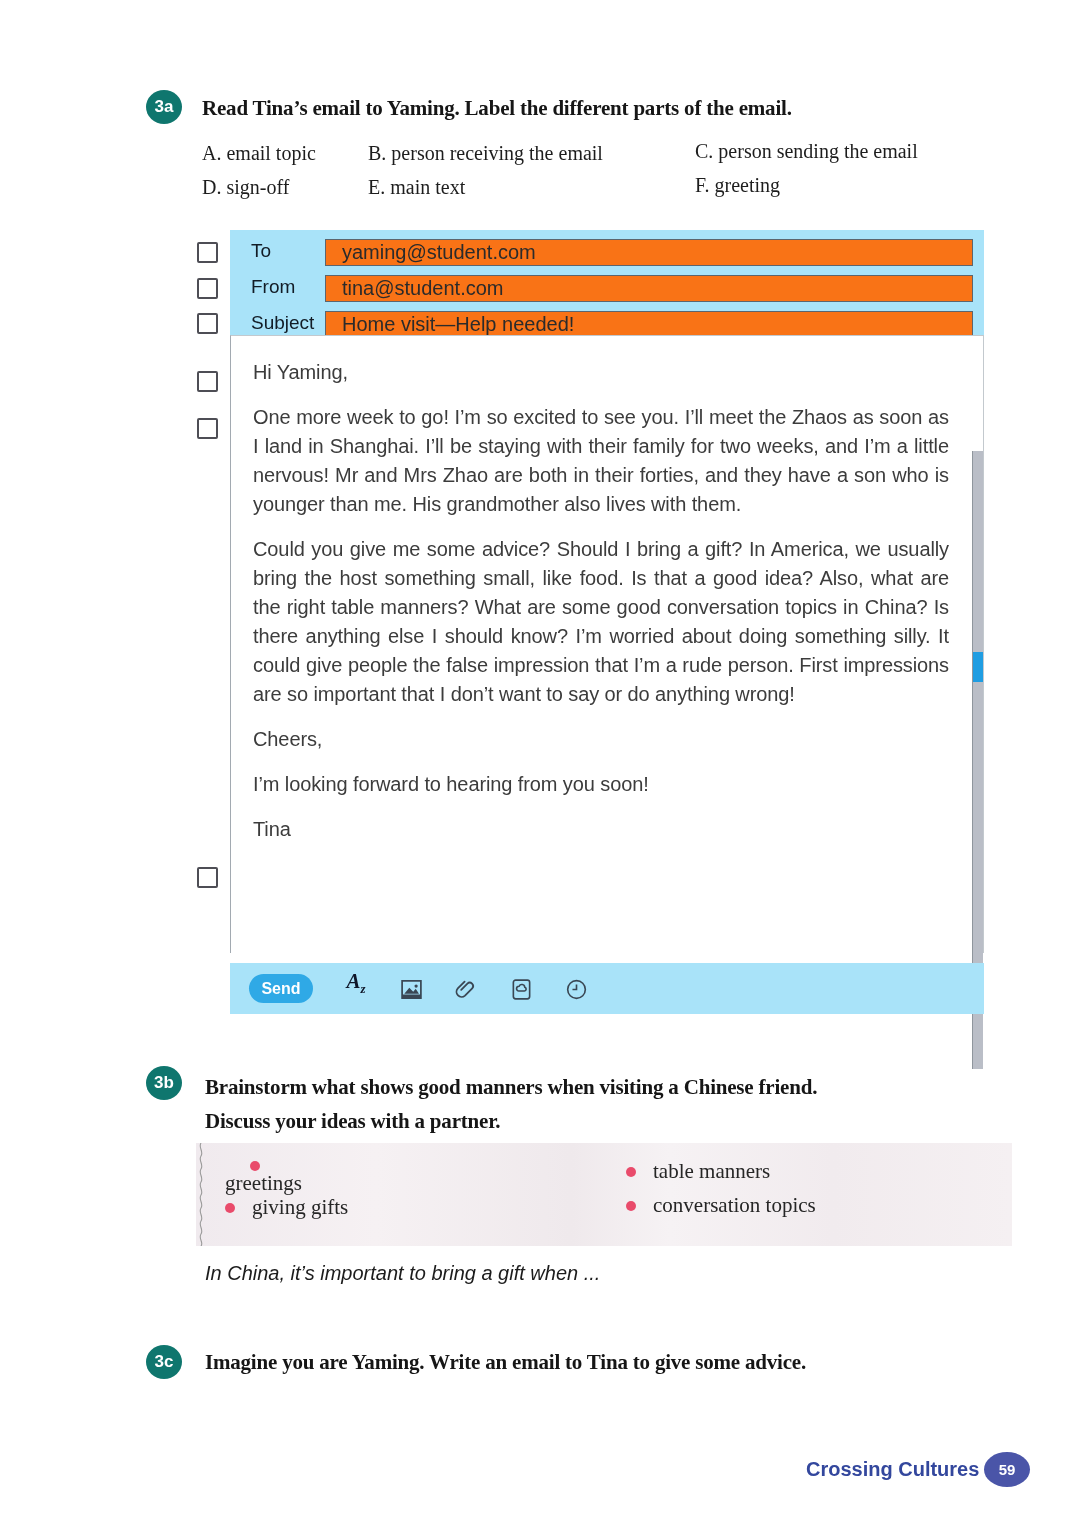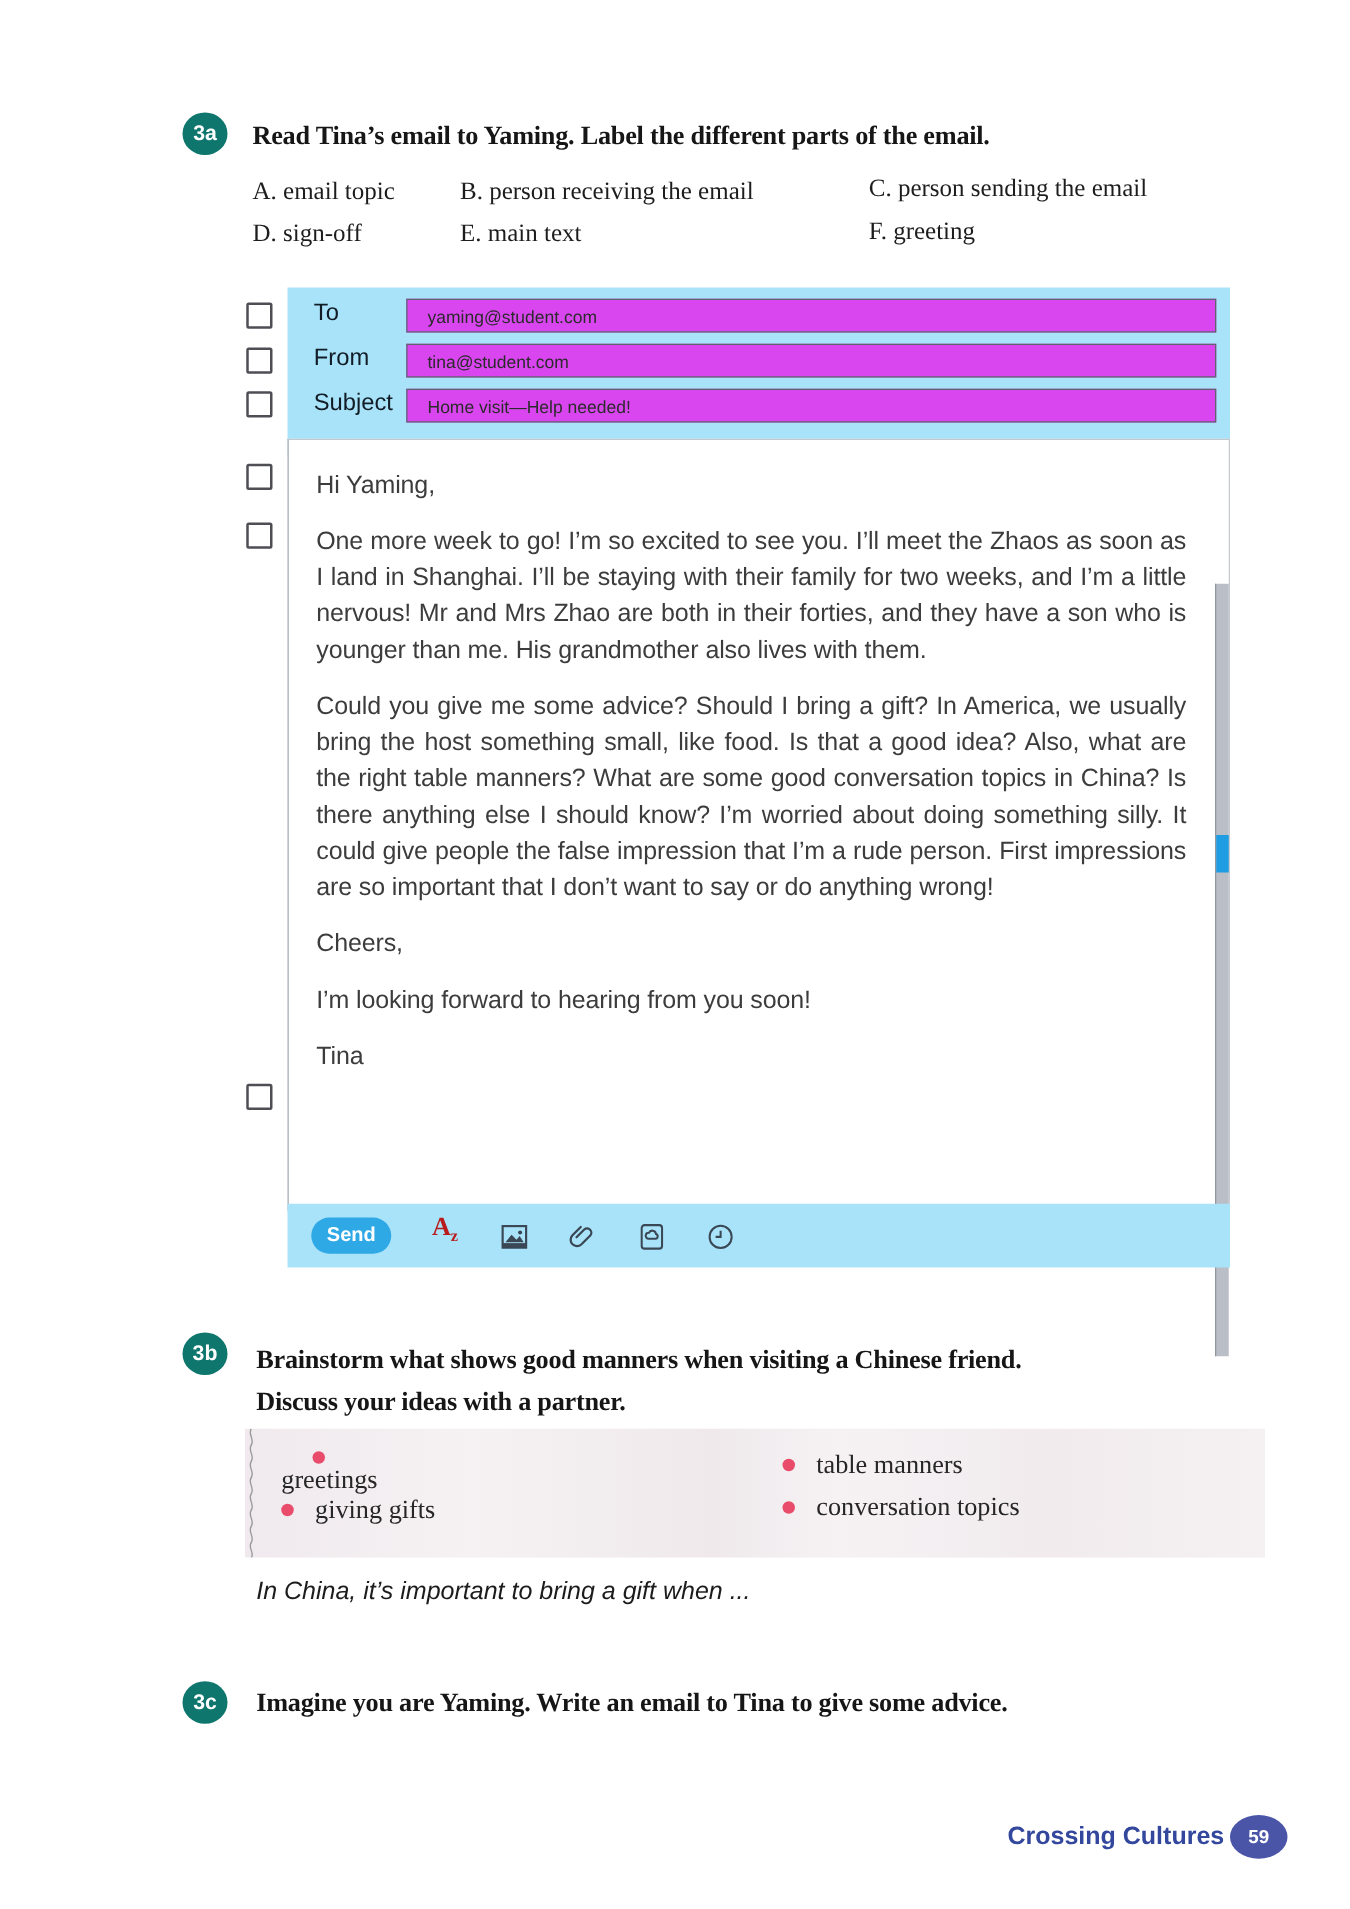--- a/index.html
+++ b/index.html
@@ -58,27 +58,27 @@
   .field-row { position:absolute; left:0; width:754px; height:27px; }
   .row-to      { top:9px;  }
   .row-from    { top:45px; }
   .row-subject { top:81px; }
   .field-label {
     position:absolute; left:21px; top:1px; font-family:"Liberation Sans", sans-serif;
     font-size:19px; color:#121c26;
   }
   .field-input {
     position:absolute; left:95px; top:0; width:648px; height:27px;
-    background:#d946ef; border:1.5px solid #5c656e;
-    font-family:"Liberation Sans", sans-serif; font-size:14px; color:#2b2b2b;
+    background:#f97316; border:1.5px solid #5c656e;
+    font-family:"Liberation Sans", sans-serif; font-size:20px; color:#2b2b2b;
     display:flex; align-items:center; padding-left:16px;
   }
 
   .email-body {
-    position:absolute; left:0; top:121px; width:754px; height:618px;
+    position:absolute; left:0; top:105px; width:754px; height:618px;
     background:#ffffff; border-left:1.5px solid #a2aab1; border-right:1px solid #c3c9ce;
     border-top:1px solid #c3c9ce;
   }
   .body-text {
     position:absolute; left:0; top:0; width:720px; padding:22px 0 0 22px;
     font-family:"Liberation Sans", sans-serif; font-size:20px; line-height:29px;
     color:#3c3c3c; letter-spacing:-0.1px;
   }
   .body-text p { margin-bottom:16px; width:696px; }
   .p-justify { text-align:justify; }
@@ -92,21 +92,21 @@
   .email-toolbar {
     position:absolute; left:0; top:733px; width:754px; height:51px;
     background:#a9e3f9; display:flex; align-items:center; padding-left:19px;
   }
   .send-btn {
     width:64px; height:29px; border:none; border-radius:15px; background:#2fa9e6;
     color:#ffffff; font-family:"Liberation Sans", sans-serif; font-size:16px; font-weight:bold;
     display:flex; align-items:center; justify-content:center; cursor:pointer;
   }
   .tb-icon { margin-left:31px; width:24px; height:24px; display:flex; align-items:flex-end; justify-content:center; }
-  .az { font-family:"Liberation Serif", serif; color:#b91c1c; font-size:21px; font-weight:bold; line-height:22px; white-space:nowrap; }
+  .az { font-family:"Liberation Serif", serif; color:#0f172a; font-size:21px; font-weight:bold; line-height:22px; white-space:nowrap;font-style:italic; }
   .az sub { font-size:13px; }
 
   
   .idea-box {
     position:absolute; left:196px; top:1143px; width:816px; height:103px;
     background:linear-gradient(90deg,#f0eaee 0%, #f6f1f3 22%, #efe9ec 46%, #f6f2f4 58%, #f1ebee 78%, #f5f0f2 100%);
   }
   .torn-edge { position:absolute; left:1px; top:0; }
   .idea { position:absolute; display:flex; align-items:center; font-size:21px; color:#262626; }
   .idea .dot { width:10px; height:10px; border-radius:50%; background:#e94b6b; margin-right:17px; }

